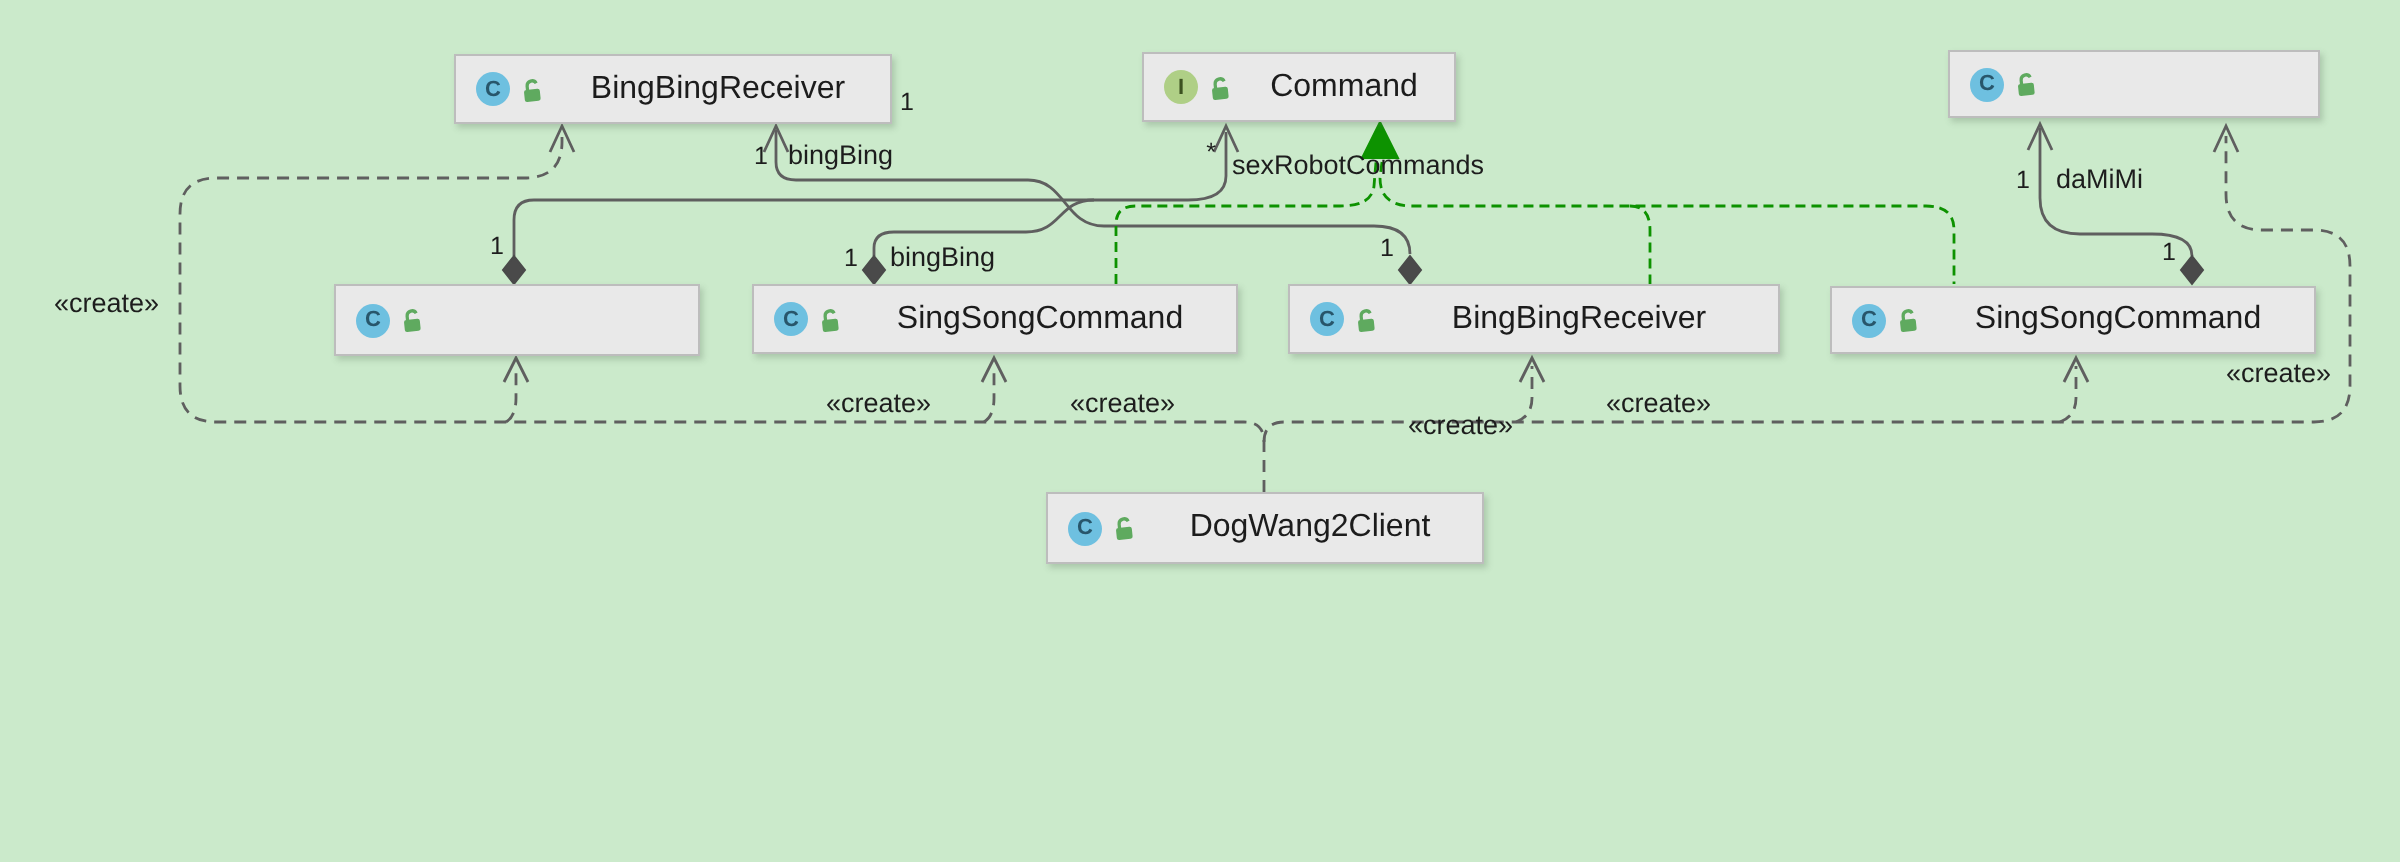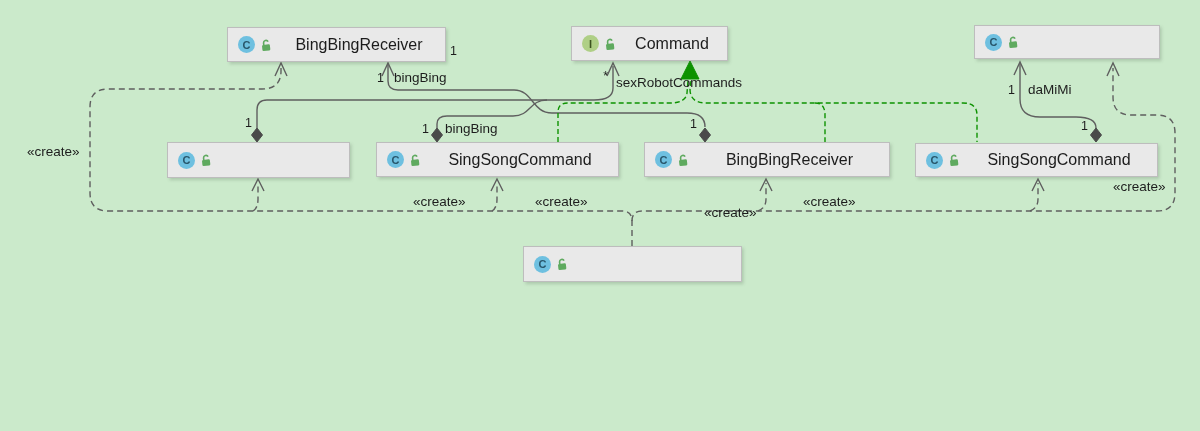--- a/index.html
+++ b/index.html
@@ -192,15 +192,16 @@
       </svg>
     <span class="nlabel">SingSongCommand</span>
   </div>
 
   <div class="node" style="left:523px;top:246px;width:219px;height:36px;">
     <span class="nicon class">C</span>
     <svg class="lock" viewBox="0 0 12 12">
         <path d="M4.1,6 V4.1 A2.1,2.1 0 0 1 8.1,3.3" fill="none" stroke="#5faa5f" stroke-width="1.4"></path>
         <rect x="2.5" y="5.7" width="6.8" height="5.2" rx="1" fill="#5faa5f"></rect>
       </svg>
+    <span class="nlabel">DogWang2Client</span>
   </div>
 
 </div>
 
 </body></html>

